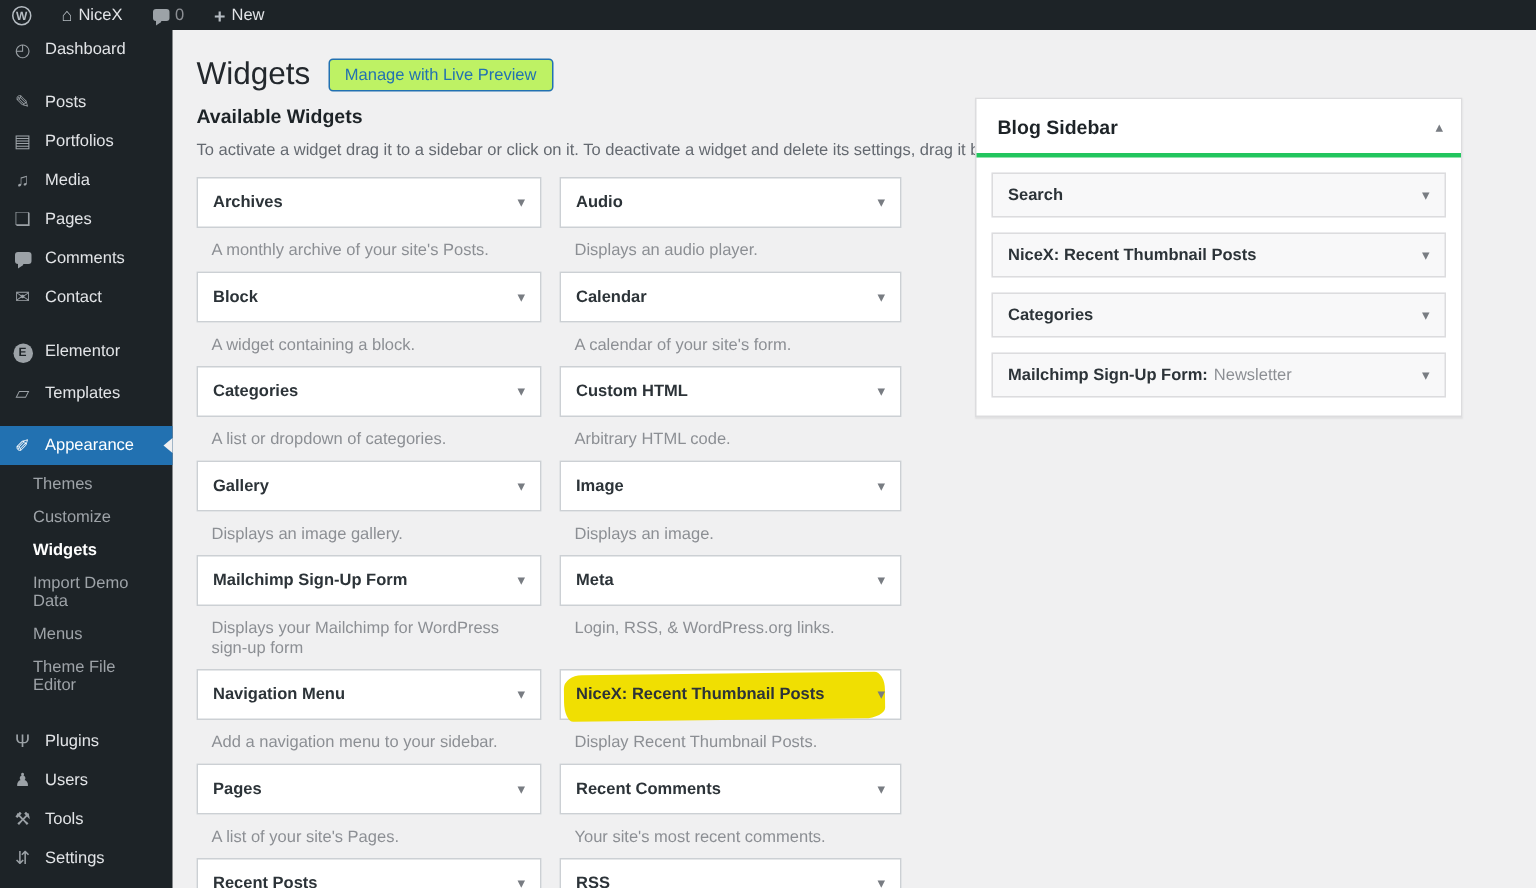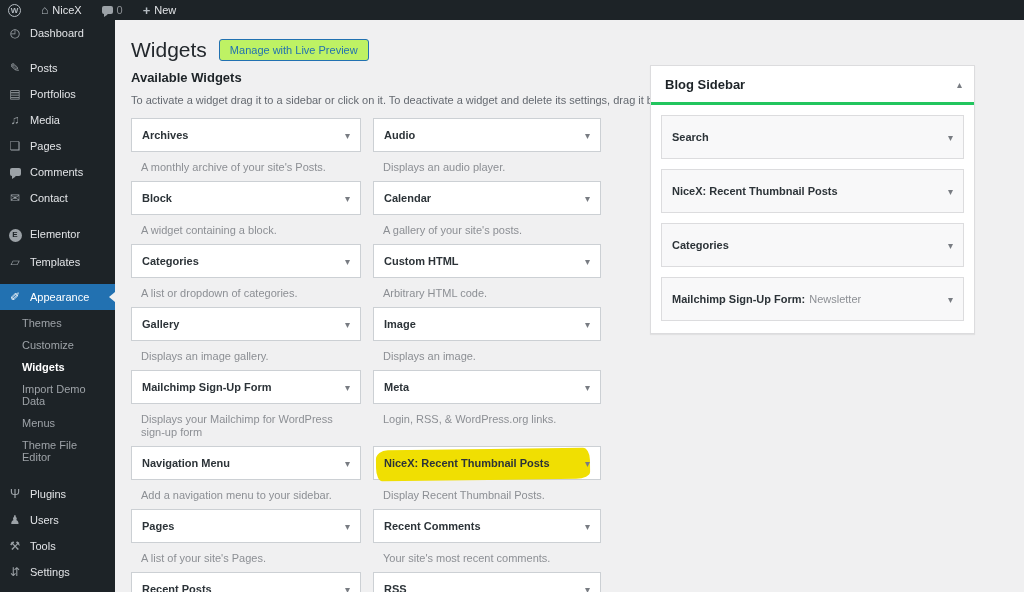--- a/index.html
+++ b/index.html
@@ -61,21 +61,21 @@
     border-radius:12px 7px 14px 6px / 9px 12px 7px 13px; transform:rotate(-0.7deg); }
 
   
   .blog-panel { position:absolute; left:535px; top:45px; width:325px;
     background:#fff; border:1px solid #dcdcde; box-shadow:0 1px 1px rgba(0,0,0,.06); }
   .blog-panel-head { display:flex; align-items:center; padding:11px 12px 10px 14px;
     border-bottom:3px solid #22c55e; cursor:pointer; }
   .blog-panel-title { font-size:13px; font-weight:bold; color:#1d2327; }
   .panel-collapse { margin-left:auto; color:#787c82; font-size:10px; }
   .blog-panel-body { padding:10px 10px 12px 10px; }
-  .sb-widget { height:44px; background:#f8f8f9; border:1px solid #dcdcde;
+  .sb-widget { height:30px; background:#f8f8f9; border:1px solid #dcdcde;
     display:flex; align-items:center; padding:0 10px; margin-bottom:10px; cursor:pointer; }
   .sb-widget:last-child { margin-bottom:0; }
   .sb-widget .wtitle { font-size:11px; font-weight:bold; color:#2c3338; }
   .sb-widget .wsub { font-size:11px; color:#8c8f94; margin-left:4px; }
   .sb-widget .warrow { margin-left:auto; color:#787c82; font-size:10px; }
 </style>
 </head>
 <body>
 
 <div class="adminbar">
@@ -196,21 +196,21 @@
           <span class="wtitle">Block</span>
           <span class="warrow">▾</span>
         </div>
         <div class="widget-desc">A widget containing a block.</div>
       </div>
       <div class="widget-card">
         <div class="widget-bar">
           <span class="wtitle">Calendar</span>
           <span class="warrow">▾</span>
         </div>
-        <div class="widget-desc">A gallery of your site's posts.</div>
+        <div class="widget-desc">A calendar of your site's form.</div>
       </div>
       <div class="widget-card">
         <div class="widget-bar">
           <span class="wtitle">Categories</span>
           <span class="warrow">▾</span>
         </div>
         <div class="widget-desc">A list or dropdown of categories.</div>
       </div>
       <div class="widget-card">
         <div class="widget-bar">

